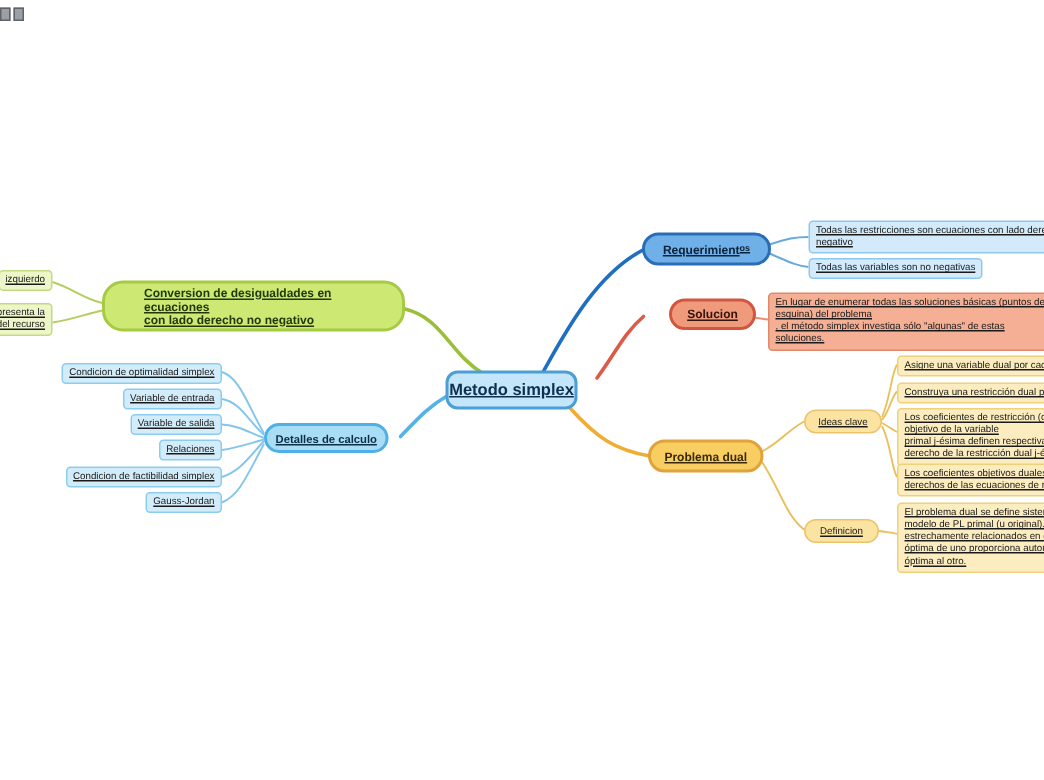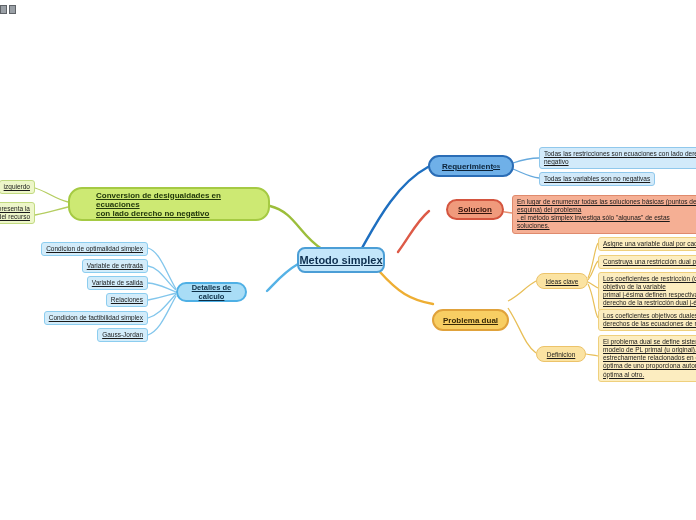--- a/index.html
+++ b/index.html
@@ -92,21 +92,21 @@
   <div class="node leaf l-blue pre" style="left:539px;top:147px;width:210px;">Todas las restricciones son ecuaciones con lado derecho no
 negativo</div>
   <div class="node leaf l-blue nowrap" style="left:539px;top:172px;">Todas las variables son no negativas</div>
 
   <div class="node pill b-red" style="left:428px;top:199px;width:58px;height:21px;margin-left:18px;">Solucion</div>
   <div class="node leaf l-red pre" style="left:512px;top:195px;width:200px;">En lugar de enumerar todas las soluciones básicas (puntos de
 esquina) del problema
 , el método simplex investiga sólo "algunas" de estas
 soluciones.</div>
 
-  <div class="node pill b-yellow" style="left:432px;top:293px;width:77px;height:22px;margin-top:16px;">Problema dual</div>
+  <div class="node pill b-yellow" style="left:432px;top:293px;width:77px;height:22px;">Problema dual</div>
   <div class="node pill m-yellow" style="left:536px;top:273px;width:52px;height:16px;">Ideas clave</div>
   <div class="node leaf l-yellow pre" style="left:598px;top:237px;">Asigne una variable dual por cada</div>
   <div class="node leaf l-yellow pre" style="left:598px;top:255px;">Construya una restricción dual po</div>
   <div class="node leaf l-yellow pre" style="left:598px;top:272px;">Los coeficientes de restricción (co
 objetivo de la variable
 primal j-ésima definen respectiva
 derecho de la restricción dual j-és</div>
   <div class="node leaf l-yellow pre" style="left:598px;top:309px;">Los coeficientes objetivos duales s
 derechos de las ecuaciones de re</div>
   <div class="node pill m-yellow" style="left:536px;top:346px;width:50px;height:16px;">Definicion</div>
@@ -115,21 +115,21 @@
 estrechamente relacionados en el s
 óptima de uno proporciona automá
 óptima al otro.</div>
 
   <div class="node pill b-green" style="left:68px;top:187px;width:202px;height:34px;">Conversion de desigualdades en ecuaciones
 con lado derecho no negativo</div>
   <div class="node leaf l-green nowrap" style="right:661px;top:180px;">izquierdo</div>
   <div class="node leaf l-green pre" style="right:661px;top:202px;">representa la
 del recurso</div>
 
-  <div class="node pill b-lblue" style="left:176px;top:282px;width:71px;height:20px;text-align:center;">Detalles de calculo</div>
+  <div class="node pill b-lblue" style="left:176px;top:282px;width:83px;height:20px;">Detalles de calculo</div>
   <div class="node leaf l-lblue nowrap" style="right:548px;top:242px;">Condicion de optimalidad simplex</div>
   <div class="node leaf l-lblue nowrap" style="right:548px;top:259px;">Variable de entrada</div>
   <div class="node leaf l-lblue nowrap" style="right:548px;top:276px;">Variable de salida</div>
   <div class="node leaf l-lblue nowrap" style="right:548px;top:293px;">Relaciones</div>
   <div class="node leaf l-lblue nowrap" style="right:548px;top:311px;">Condicion de factibilidad simplex</div>
   <div class="node leaf l-lblue nowrap" style="right:548px;top:328px;">Gauss-Jordan</div>
 
 </div>
 
 </body></html>

